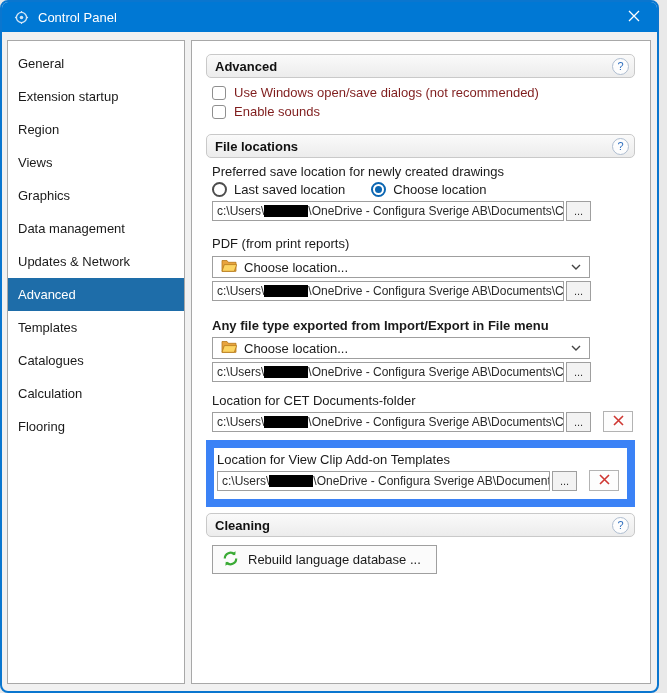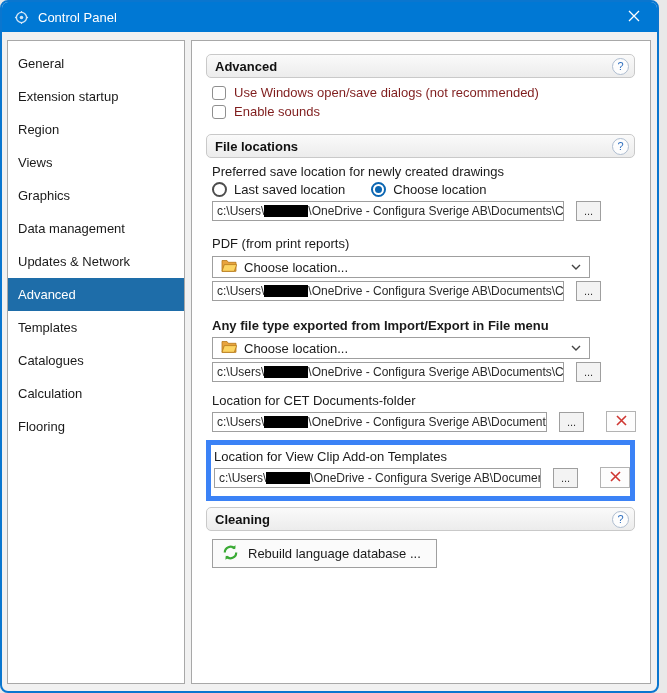--- a/index.html
+++ b/index.html
@@ -34,36 +34,36 @@
 
   .radio-row{display:flex;align-items:center;margin-left:6px;gap:26px;height:15px;}
   .radio-opt{display:flex;align-items:center;gap:7px;cursor:pointer;}
   .radio{width:15px;height:15px;flex:none;border-radius:50%;border:2px solid #4d4d4d;box-sizing:border-box;background:#fff;
     display:flex;align-items:center;justify-content:center;}
   .radio.sel{border-color:#0b66b2;}
   .radio .dot{width:7px;height:7px;border-radius:50%;}
   .radio.sel .dot{background:#0b66b2;}
   .radio-label{font-size:13px;color:#1a1a1a;}
 
-  .field-row{display:flex;align-items:center;margin-left:6px;gap:10px;}
+  .field-row{display:flex;align-items:center;margin-left:6px;}
   .path-field{width:352px;height:20px;box-sizing:border-box;border:1px solid #9f9f9f;background:#fff;
     font-size:12px;color:#2a2a2a;display:flex;align-items:center;padding:0 4px;white-space:nowrap;overflow:hidden;cursor:text;}
   .path-field span{white-space:pre;}
   .redacted{display:inline-block;width:44px;height:12px;background:#000;flex:none;}
   .browse-btn{width:25px;height:20px;flex:none;margin-left:2px;border:1px solid #9f9f9f;background:#f3f3f3;
     font-size:11px;color:#333;line-height:10px;padding:0;cursor:pointer;box-sizing:border-box;}
   .clear-btn{width:30px;height:21px;flex:none;margin-left:12px;border:1px solid #b3b3b3;background:#fdfdfd;
     display:flex;align-items:center;justify-content:center;cursor:pointer;box-sizing:border-box;}
 
   .dropdown{width:378px;height:22px;box-sizing:border-box;border:1px solid #9f9f9f;background:#fff;
     display:flex;align-items:center;padding:0 8px 0 8px;margin-left:6px;font-size:13px;color:#1a1a1a;cursor:pointer;}
   .dropdown .val{margin-left:7px;}
   .dropdown .chevron{margin-left:auto;display:flex;align-items:center;}
 
-  .highlight-box{box-sizing:border-box;border:5px solid #3b82f6;margin-top:8px;width:429px;padding:4px 0 8px 0;}
+  .highlight-box{box-sizing:border-box;border:8px solid #3b82f6;margin-top:8px;width:429px;padding:4px 8px 8px 0;}
   .highlight-box .label{margin-left:3px;}
   .highlight-box .field-row{margin-left:3px;}
 
   .rebuild-btn{margin-left:6px;height:29px;display:inline-flex;align-items:center;gap:9px;padding:0 15px 0 9px;
     background:#fbfbfb;border:1px solid #9f9f9f;font-size:13px;color:#1a1a1a;cursor:pointer;box-sizing:border-box;}
 </style>
 </head>
 <body>
 
 <div class="window">

